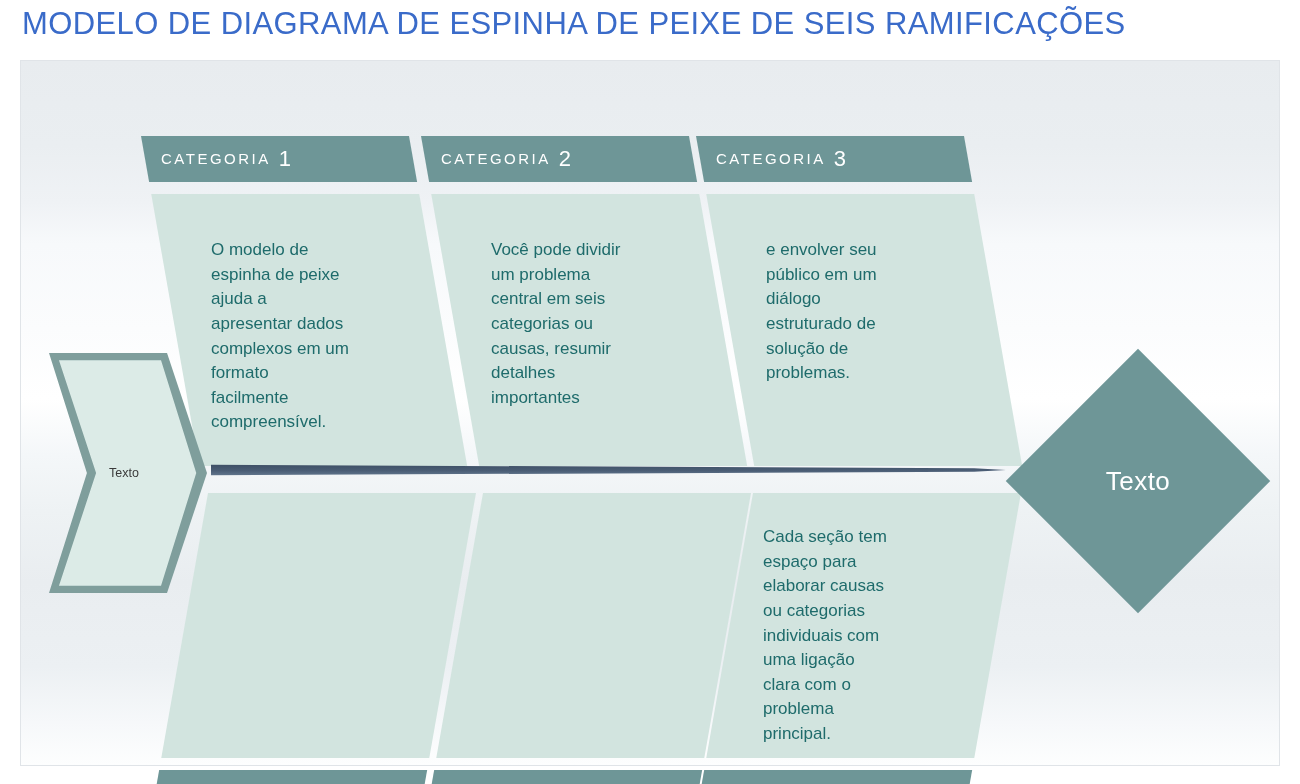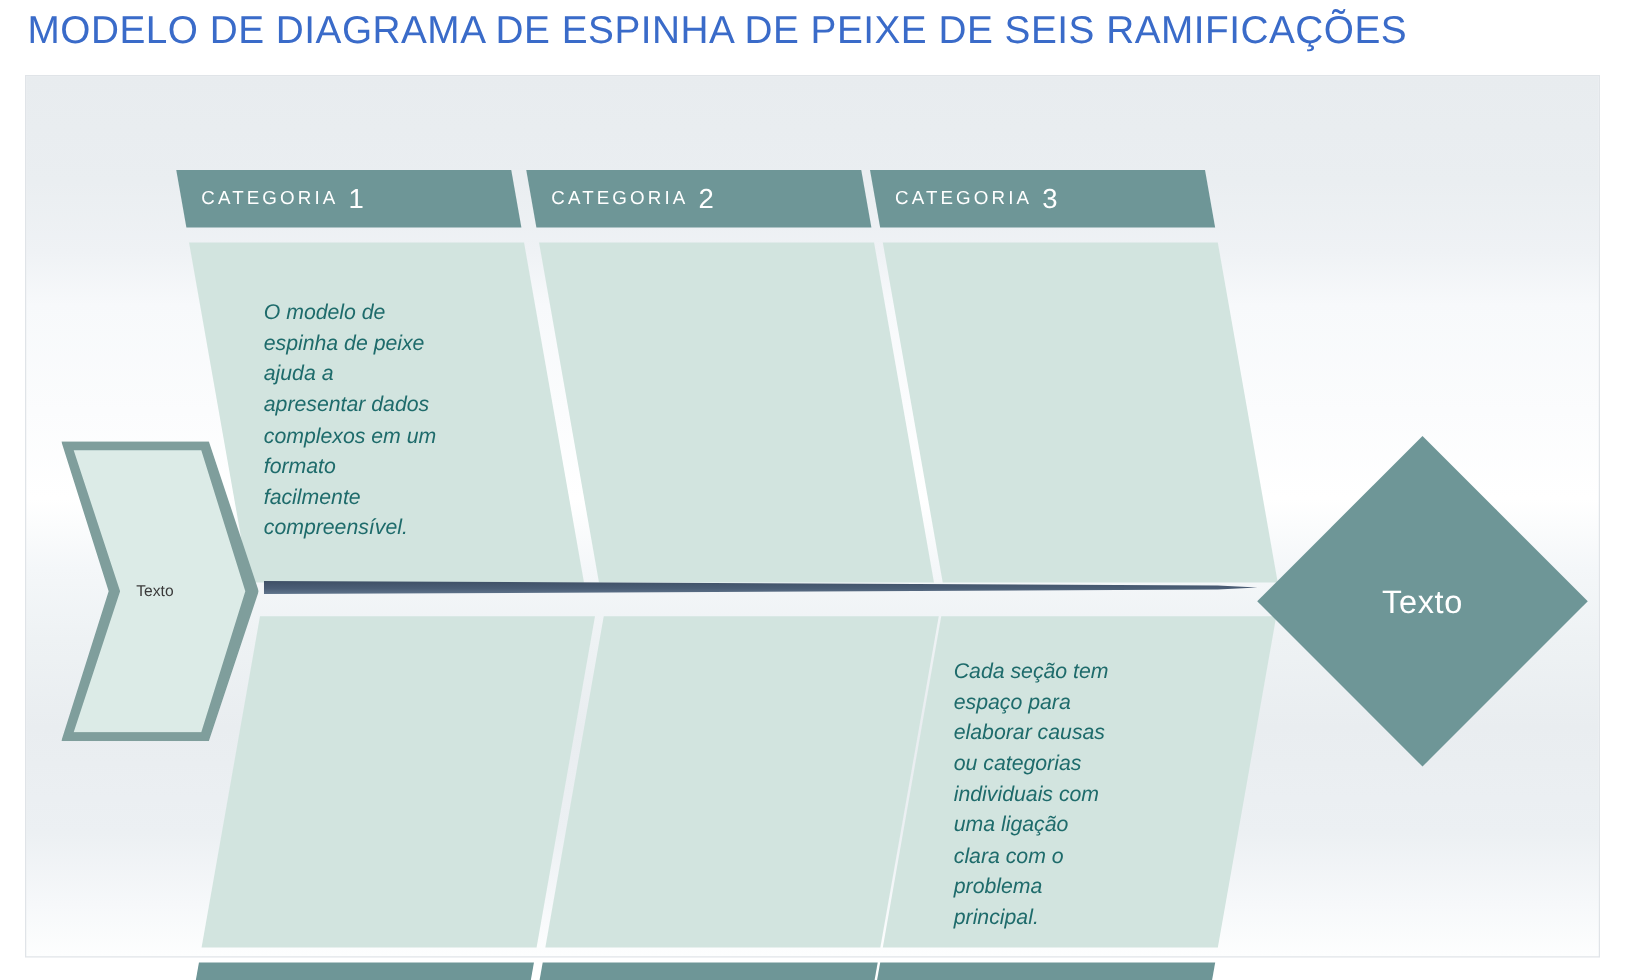--- a/index.html
+++ b/index.html
@@ -42,21 +42,20 @@
   }
   .hdr-label .num{font-size:22px;letter-spacing:0;line-height:46px;}
   .rib.top .hdr-label{top:0;left:20px;}
   .rib.bottom .hdr-label{bottom:0;left:-20px;}
 
   .rib-text{
     position:absolute;width:212px;
     color:var(--body_text,#1e6b6b);
     font-size:17px;line-height:1.45;
     white-space:pre-line;
-    font-style:italic;
   }
   .rib.top .rib-text{top:102px;left:70px;}
   .rib.bottom .rib-text{top:32px;left:10px;}
 
   #rib1{left:120px;top:75px;height:330px;}
   #rib2{left:400px;top:75px;height:330px;}
   #rib3{left:675px;top:75px;height:330px;}
   #rib4{left:187px;top:432px;height:323px;}
   #rib5{left:462px;top:432px;height:323px;}
   #rib6{left:732px;top:432px;height:323px;}
@@ -124,31 +123,44 @@
 
   <div class="rib top" id="rib2">
     <div class="rib-bg">
       <div class="hdr"></div>
       <div class="bod"></div>
     </div>
     <div class="hdr-label">
       <span>CATEGORIA</span>
       <span class="num">2</span>
     </div>
+    <div class="rib-text">Você pode dividir
+um problema
+central em seis
+categorias ou
+causas, resumir
+detalhes
+importantes</div>
   </div>
 
   <div class="rib top" id="rib3">
     <div class="rib-bg">
       <div class="hdr"></div>
       <div class="bod"></div>
     </div>
     <div class="hdr-label">
       <span>CATEGORIA</span>
       <span class="num">3</span>
     </div>
+    <div class="rib-text">e envolver seu
+público em um
+diálogo
+estruturado de
+solução de
+problemas.</div>
   </div>
 
   <div class="rib bottom" id="rib4">
     <div class="rib-bg">
       <div class="bod"></div>
       <div class="hdr"></div>
     </div>
     <div class="hdr-label">
       <span>CATEGORIA</span>
       <span class="num">4</span>

